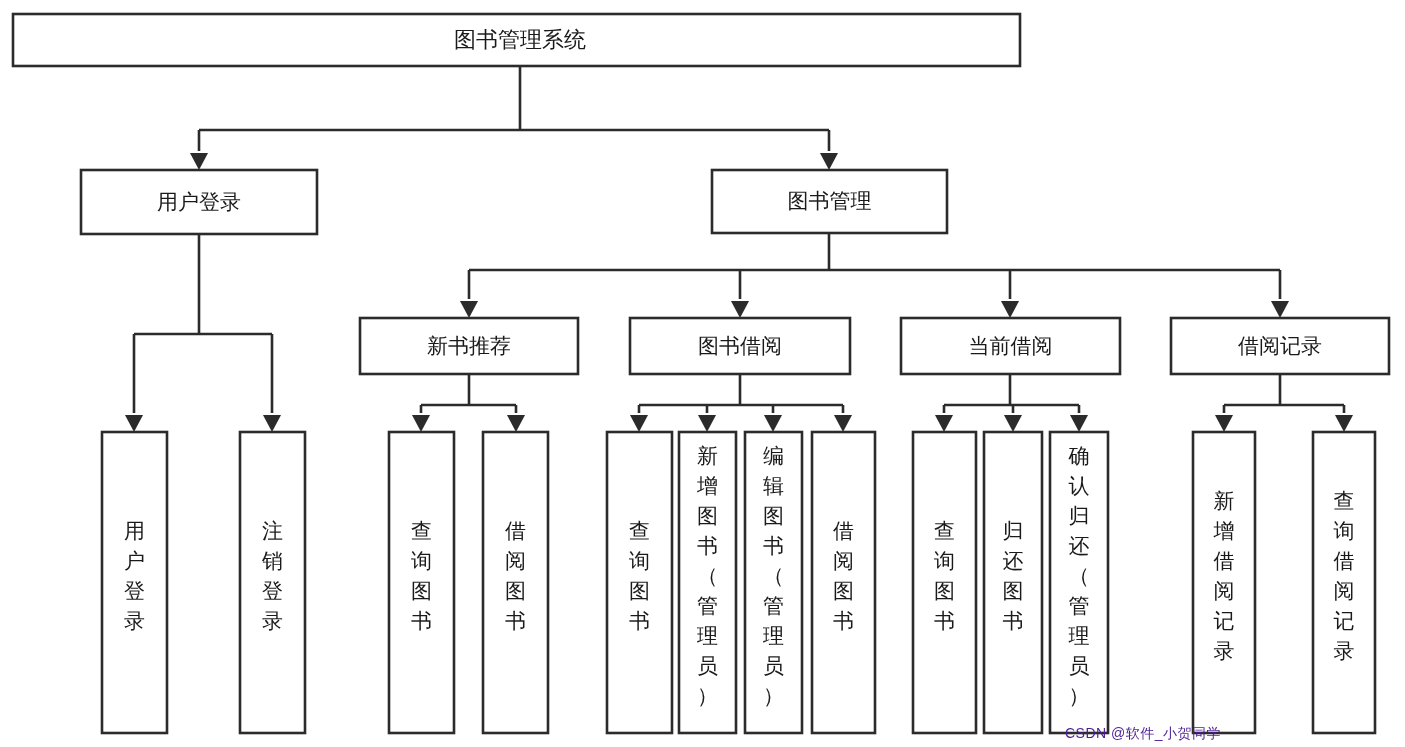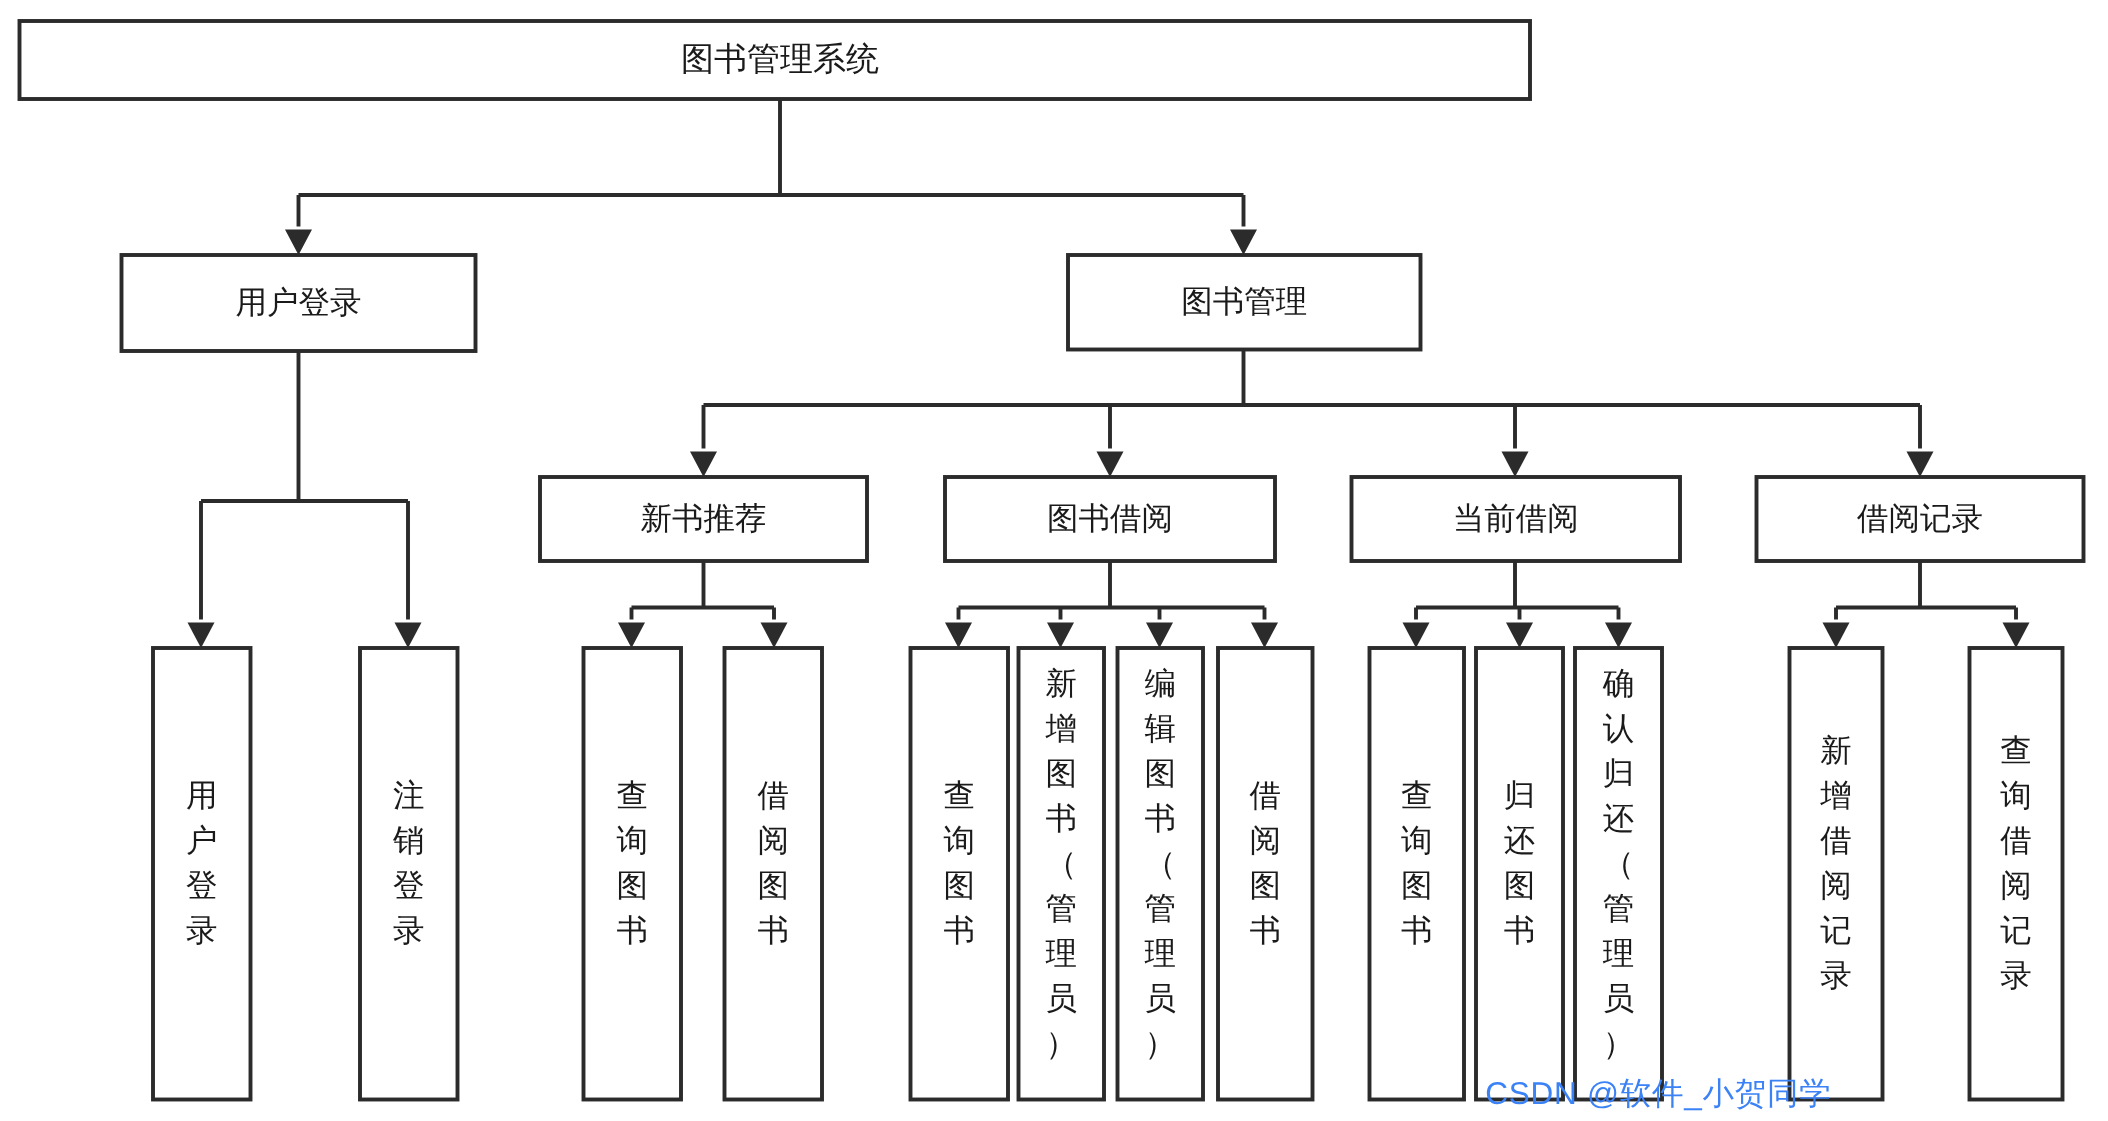--- a/index.html
+++ b/index.html
@@ -54,22 +54,22 @@
     text-anchor: middle;
   }
   .node-label-title {
     font-size: 22px;
   }
   .watermark {
     position: absolute;
     right: 12px;
     bottom: 4px;
     font-family: "Liberation Sans", "DejaVu Sans", sans-serif;
-    font-size: 21px;
-    color: #3b82f6;
+    font-size: 14px;
+    color: #4c1d95;
     letter-spacing: 0.5px;
     white-space: nowrap;
     user-select: none;
   }
 </style>
 </head>
 <body>
 
 <div id="diagram-root">
   <svg id="tree-svg" viewBox="0 0 1405 747" xmlns="http://www.w3.org/2000/svg">

